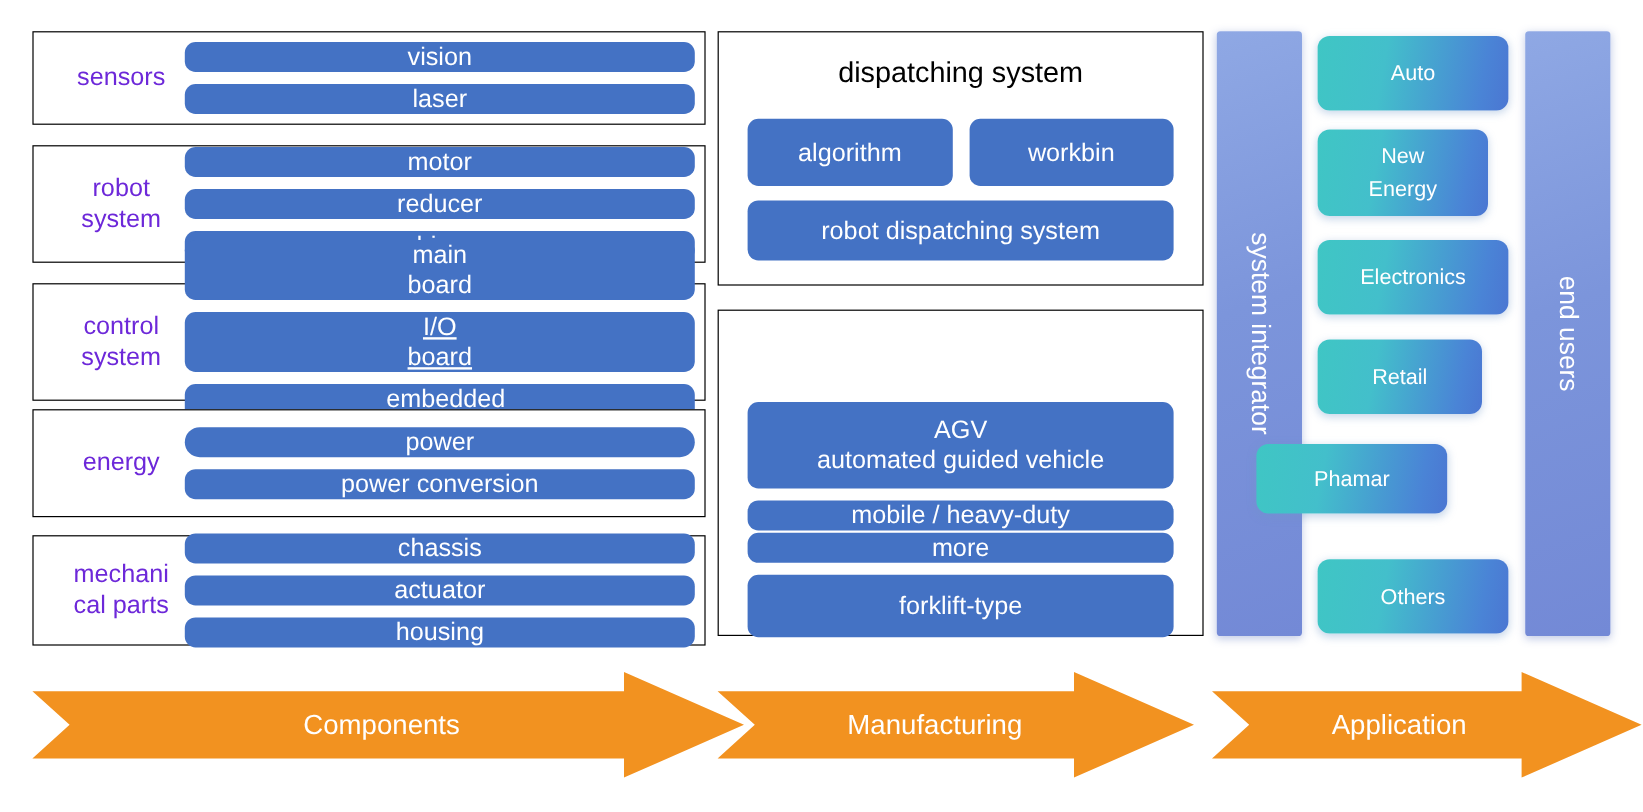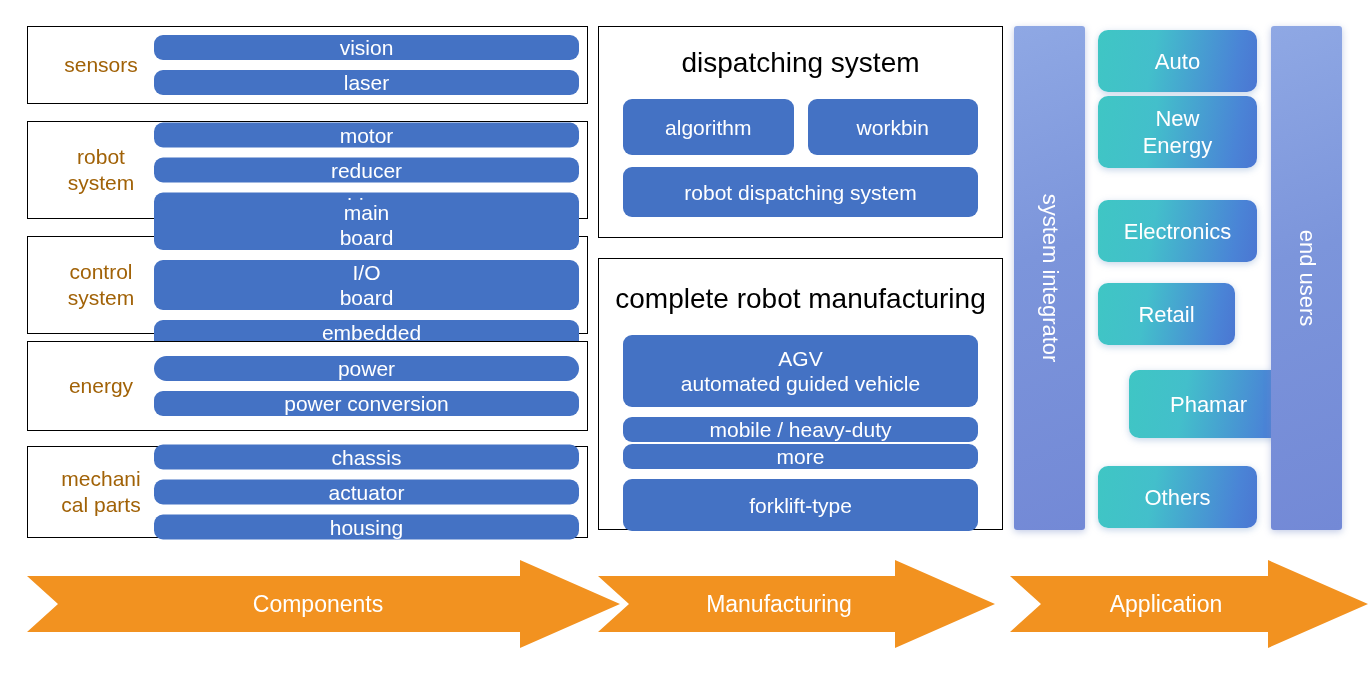--- a/index.html
+++ b/index.html
@@ -33,21 +33,21 @@
     position:absolute;
     border:1.6px solid #000000;
     background:#ffffff;
     box-sizing:border-box;
   }
   .group-label{
     position:absolute;
     left:8px;
     width:130px;
     text-align:center;
-    color:#a16207;
+    color:#6d28d9;
     font-size:21px;
     line-height:26px;
     white-space:pre-line;
     top:50%;
     transform:translateY(-50%);
   }
   .grow{
     position:absolute;
     left:126px;right:8px;
     top:50%;
@@ -62,21 +62,21 @@
   .mid-box{
     position:absolute;
     border:1.6px solid #000000;
     background:#ffffff;
     box-sizing:border-box;
   }
   .mid-title{
     position:absolute;
     left:0;right:0;
     text-align:center;
-    font-size:28px;
+    font-size:24px;
     color:#000000;
   }
 
   
   .vbar{
     position:absolute;
     border-radius:3px;
     background:linear-gradient(160deg,#8FA8E4 0%,#7C95DB 45%,#7389D6 100%);
     box-shadow:0 2px 7px rgba(120,140,200,.45);
   }
@@ -91,21 +91,21 @@
   }
   .tag{
     position:absolute;
     border-radius:10px;
     background:linear-gradient(100deg,#3FC6C4 0%,#43BFCB 35%,#4A84D6 85%,#4B76D2 100%);
     color:#ffffff;
     display:flex;
     align-items:center;
     justify-content:center;
     text-align:center;
-    font-size:22px;
+    font-size:18px;
     line-height:27px;
     white-space:pre-line;
     box-shadow:0 2px 7px rgba(110,150,200,.40);
   }
 
   
   .arrow-layer{position:absolute;left:0;top:548px;width:1369px;height:120px;}
   .arrow-label{
     position:absolute;
     color:#ffffff;
@@ -136,21 +136,21 @@
           <div class="chip" style="flex: 1.05 1 0%;">reducer</div>
           <div class="chip" style="flex: 1.25 1 0%;">driver</div>
         </div>
       </div>
       <div class="group-box" style="left: 27px; width: 561px; top: 236px; height: 98px;">
         <div class="group-label">control
 system</div>
         <div class="grow">
           <div class="chip" style="flex: 1 1 0%;">main
 board</div>
-          <div class="chip" style="flex: 0.85 1 0%;">I/O
+          <div class="chip" style="flex: 0.85 1 0%; text-decoration: underline;">I/O
 board</div>
           <div class="chip" style="flex: 1.3 1 0%; padding-left: 16px;">embedded
 software</div>
         </div>
       </div>
       <div class="group-box" style="left: 27px; width: 561px; top: 341px; height: 90px;">
         <div class="group-label">energy</div>
         <div class="grow">
           <div class="chip" style="flex: 1 1 0%; border-radius: 18px;">power</div>
           <div class="chip" style="flex: 2.05 1 0%;">power conversion</div>
@@ -172,46 +172,45 @@
         <div class="mid-title" style="top: 20px;">dispatching system</div>
         <div style="position: absolute; left: 24px; right: 24px; top: 72px; height: 56px; display: flex; gap: 14px;">
           <div class="chip" style="flex: 1 1 0%; height: 100%;">algorithm</div>
           <div class="chip" style="flex: 1 1 0%; height: 100%;">workbin</div>
         </div>
         <div style="position: absolute; left: 24px; right: 24px; top: 140px; height: 50px; display: flex; gap: 14px;">
           <div class="chip" style="flex: 1 1 0%; height: 100%;">robot dispatching system</div>
         </div>
       </div>
       <div class="mid-box" style="left: 598px; width: 405px; top: 258px; height: 272px;">
-        <div class="mid-title" style="top: 24px;">complete robot manufacturing</div>
         <div style="position: absolute; left: 24px; right: 24px; top: 76px; height: 72px; display: flex; gap: 14px;">
           <div class="chip" style="flex: 1 1 0%; height: 100%;">AGV
 automated guided vehicle</div>
         </div>
         <div style="position: absolute; left: 24px; right: 24px; top: 158px; height: 52px; display: flex; gap: 2px; flex-direction: column;">
           <div class="chip" style="flex: 2.6 1 0%; height: 100%;">mobile / heavy-duty</div>
           <div class="chip" style="flex: 1 1 0%; height: 100%;">more</div>
         </div>
         <div style="position: absolute; left: 24px; right: 24px; top: 220px; height: 52px; display: flex; gap: 14px;">
           <div class="chip" style="flex: 1 1 0%; height: 100%;">forklift-type</div>
         </div>
       </div>
     </div>
 
   <div class="vbar" id="bar-left" style="left:1014px;top:26px;width:71px;height:504px;">
     <span>system integrator</span>
   </div>
 
   <div id="application-tags">
       <div class="tag" style="left: 1098px; width: 159px; top: 30px; height: 62px;">Auto</div>
-      <div class="tag" style="left: 1098px; width: 159px; top: 96px; height: 72px;">New
+      <div class="tag" style="left: 1098px; width: 142px; top: 108px; height: 72px;">New
 Energy</div>
       <div class="tag" style="left: 1098px; width: 159px; top: 200px; height: 62px;">Electronics</div>
       <div class="tag" style="left: 1098px; width: 137px; top: 283px; height: 62px;">Retail</div>
-      <div class="tag" style="left: 1129px; width: 159px; top: 370px; height: 68px;">Phamar</div>
+      <div class="tag" style="left: 1047px; width: 159px; top: 370px; height: 58px;">Phamar</div>
       <div class="tag" style="left: 1098px; width: 159px; top: 466px; height: 62px;">Others</div>
     </div>
 
   <div class="vbar" id="bar-right" style="left:1271px;top:26px;width:71px;height:504px;">
     <span>end users</span>
   </div>
 
   <div class="arrow-layer">
     <svg width="1369" height="120" viewBox="0 0 1369 120" style="position:absolute;left:0;top:0;">
 

